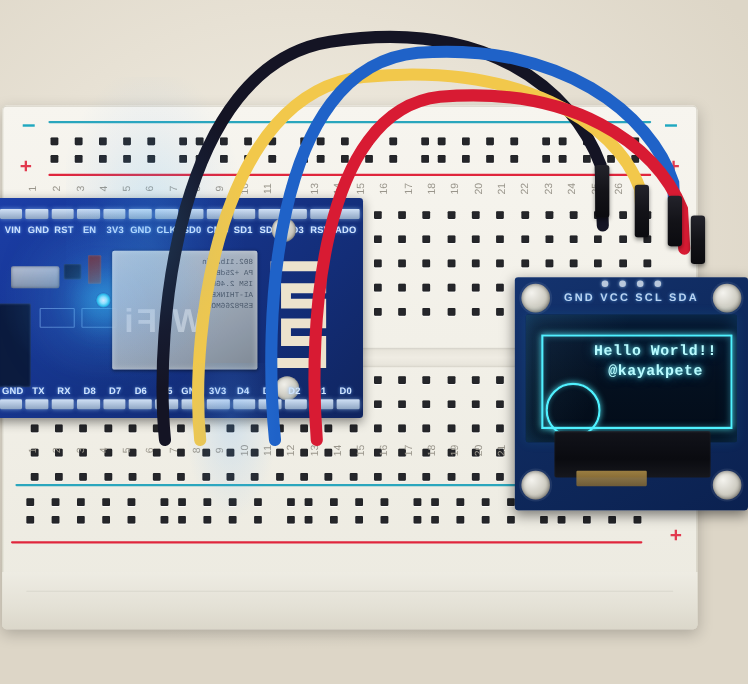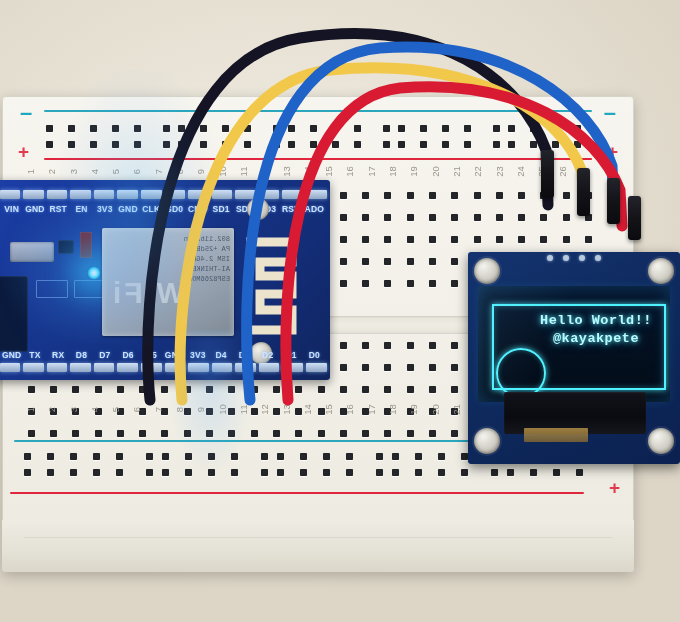--- a/index.html
+++ b/index.html
@@ -1526,20 +1526,21 @@
       </div>
   </div>
 
   <div class="oled-mod">
     <div class="oled-pads">
       <i></i>
         <i></i>
         <i></i>
         <i></i>
     </div>
+    <div class="oled-pins">GND VCC SCL SDA</div>
 
     <div class="oled-hole" style="left:6px;top:6px;"></div>
     <div class="oled-hole" style="right:6px;top:6px;"></div>
     <div class="oled-hole" style="left:6px;bottom:10px;"></div>
     <div class="oled-hole" style="right:6px;bottom:10px;"></div>
 
     <div class="oled-screen">
       <div class="oled-frame"></div>
       <div class="oled-circle"></div>
       <div class="oled-text">

